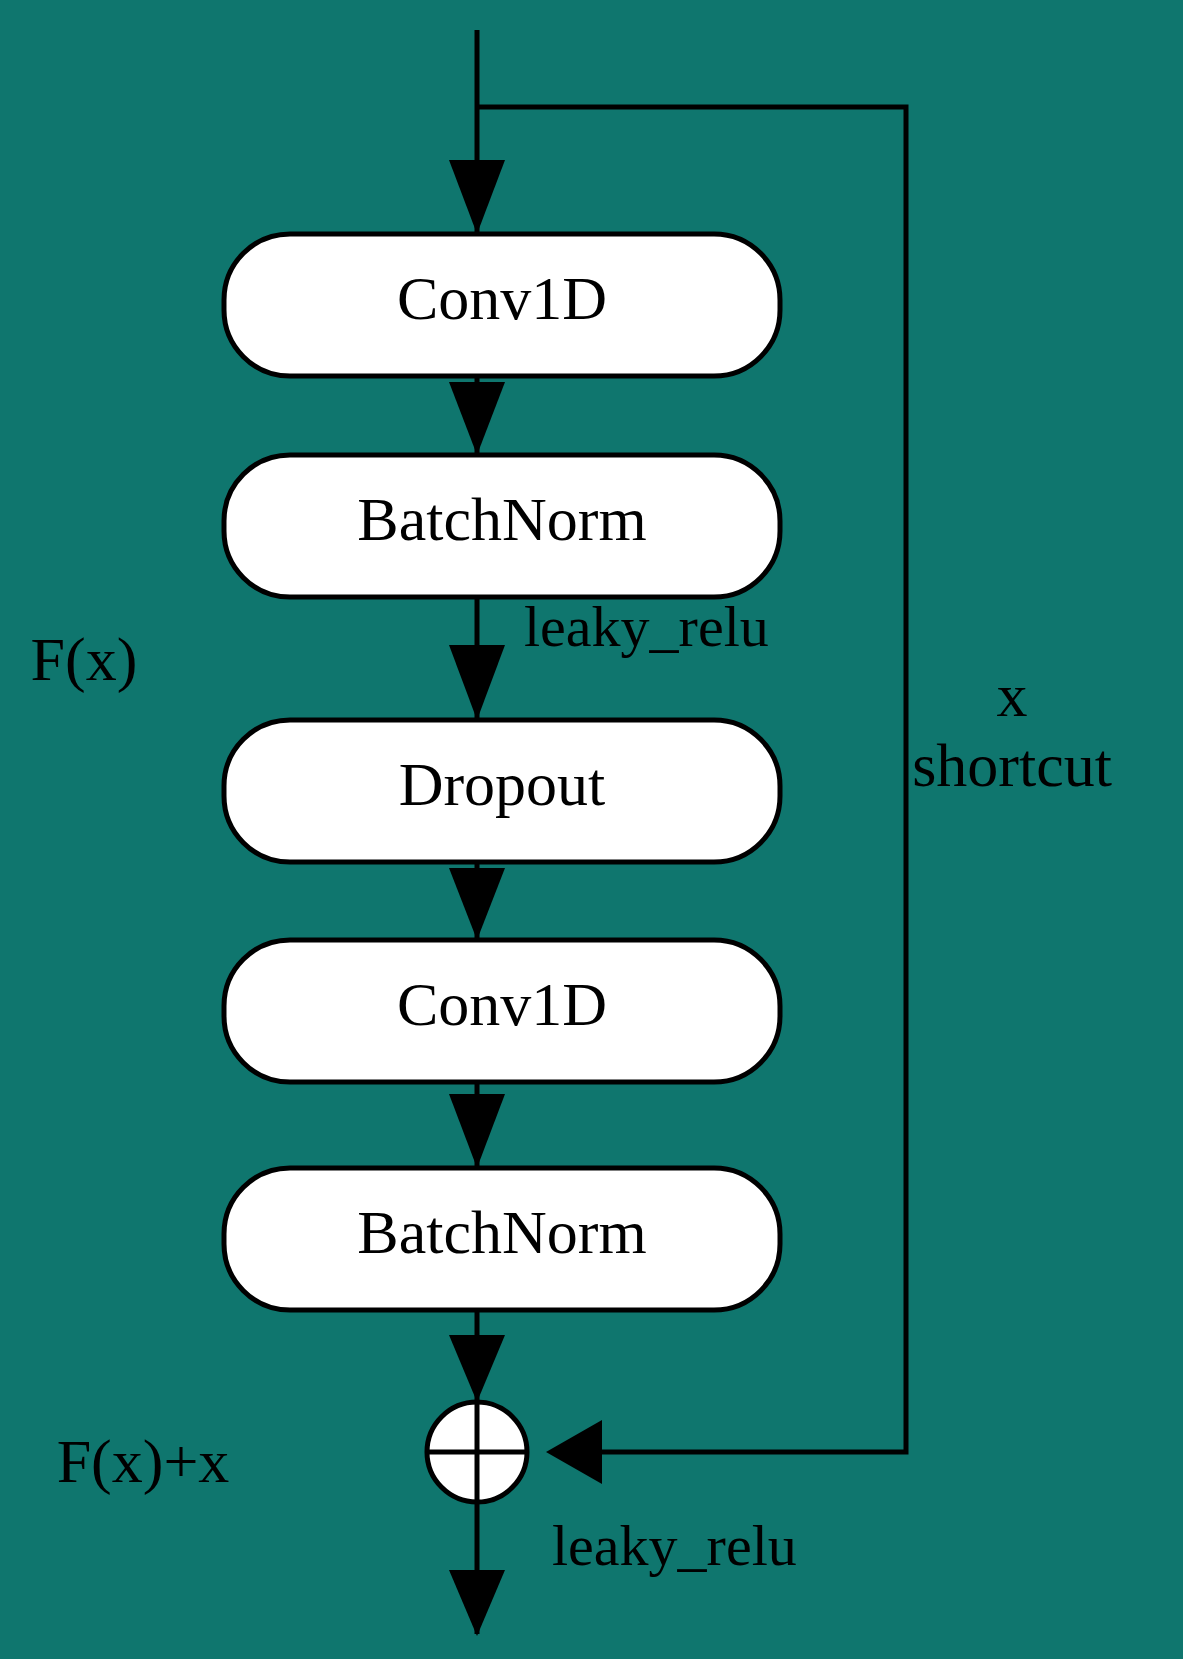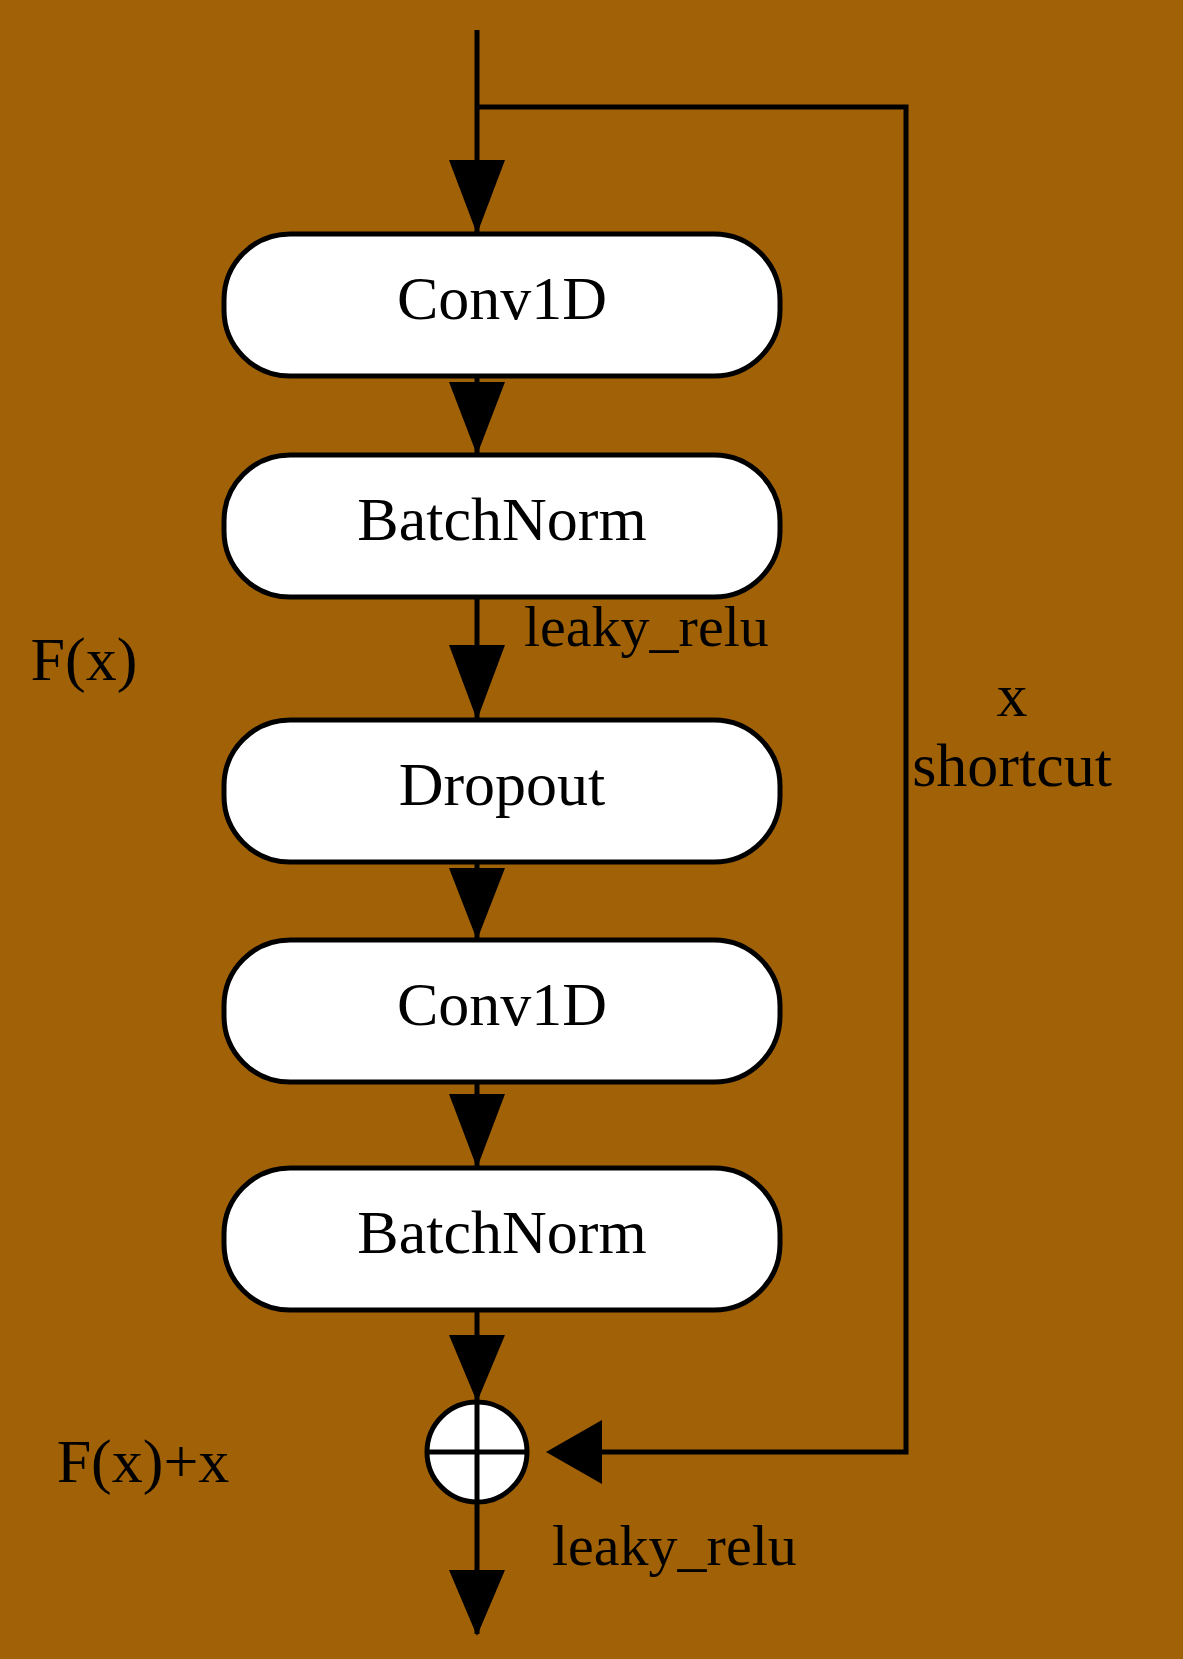--- a/index.html
+++ b/index.html
@@ -10,21 +10,21 @@
   body {
     width: 1183px;
     height: 1659px;
     overflow: hidden;
     font-family: "Liberation Serif", "DejaVu Serif", serif;
   }
   #diagram-root {
     position: relative;
     width: 1183px;
     height: 1659px;
-    background: #a16207;
+    background: #0f766e;
   }
   svg.diagram-canvas {
     display: block;
     width: 1183px;
     height: 1659px;
   }
   .node-label {
     font-family: "Liberation Serif", "DejaVu Serif", serif;
     font-size: 62px;
     fill: #000000;

